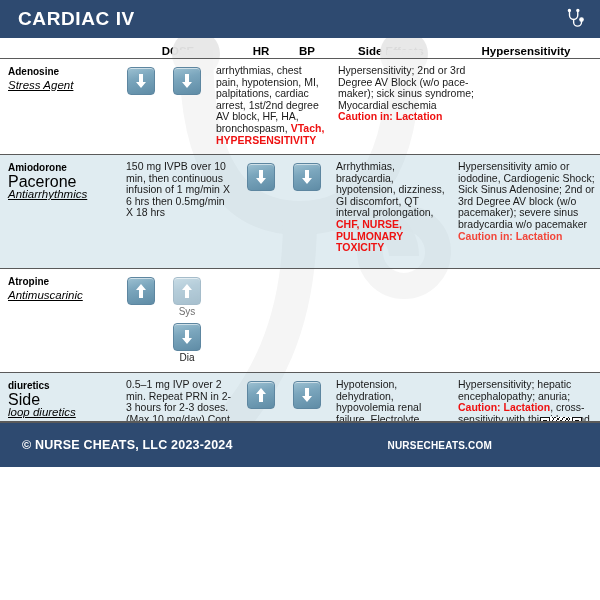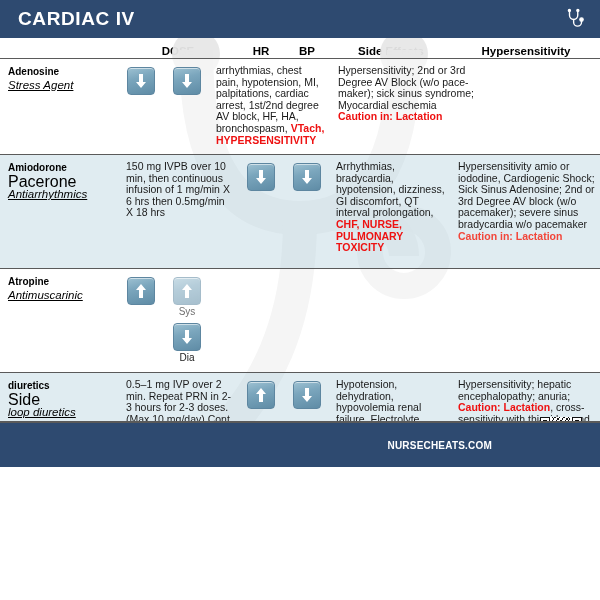--- a/index.html
+++ b/index.html
@@ -550,16 +550,17 @@
         <path d="M13 12.5v2a2 2 0 0 0 4 0v-2"></path>
         <path d="M15 16.4v0.8a1.6 1.6 0 0 0 3.2 0"></path>
       </g>
       <circle cx="18.2" cy="16.2" r="0.7" fill="#3a4f8a"></circle>
     </svg>
   </div>
 
   <div class="bottomline"></div>
 
   <div class="footer">
+    <span class="copy">© NURSE CHEATS, LLC 2023-2024</span>
     <span class="site">NURSECHEATS.COM</span>
   </div>
 
 </div>
 
 </body></html>

